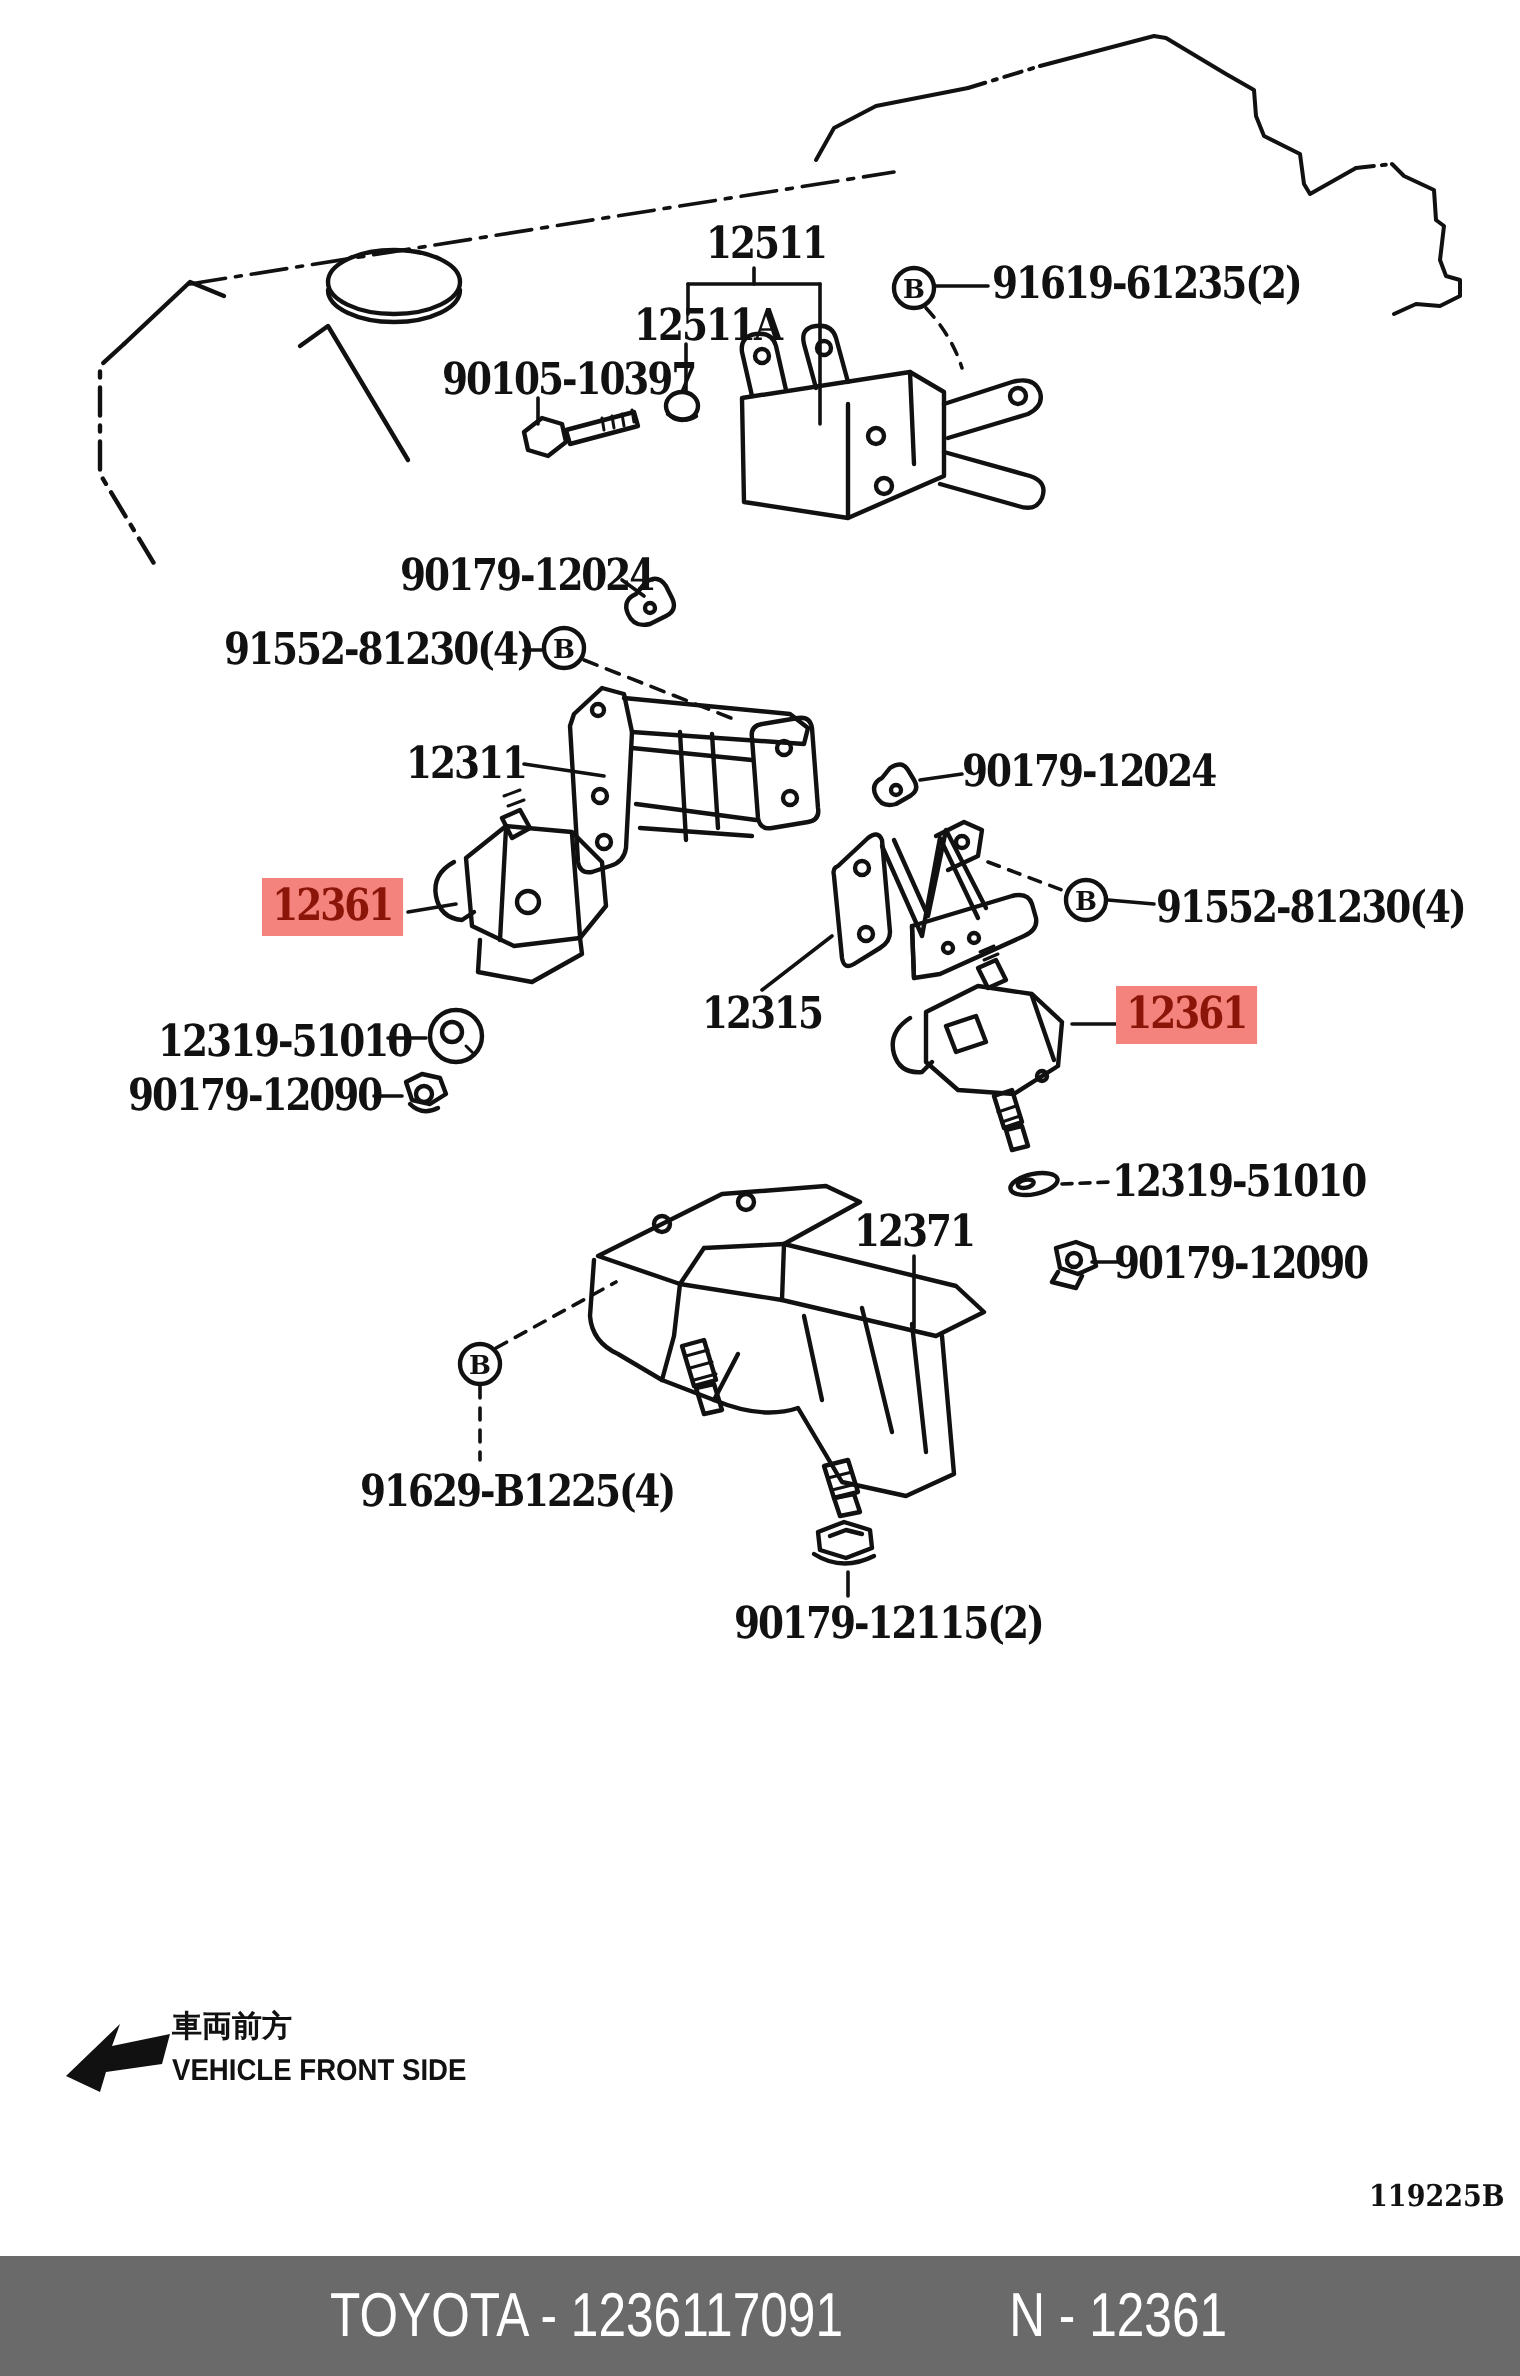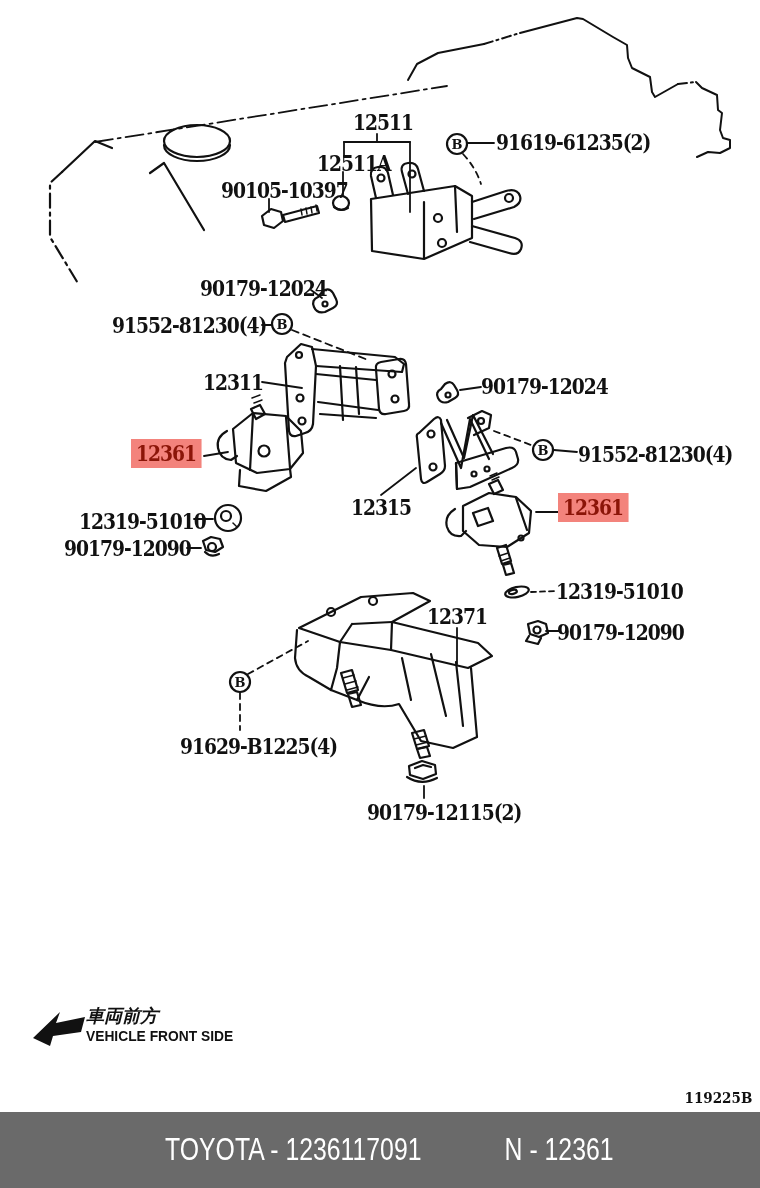--- a/index.html
+++ b/index.html
@@ -36,39 +36,38 @@
     font-weight:bold;
     font-size:15px;
     color:var(--line);
     transform:scaleX(0.9);
     transform-origin:right top;
   }
   .front-jp{
     position:absolute;
     font-family:"DejaVu Sans",sans-serif;
     font-weight:bold;
-    font-size:18px;
+    font-size:15px;
     color:var(--line);
     white-space:nowrap;
-    font-style:italic;
   }
   .front-en{
     position:absolute;
     font-family:"Liberation Sans",sans-serif;
     font-weight:bold;
     font-size:15px;
     color:var(--line);
     white-space:nowrap;
     transform:scaleX(0.92);
     transform-origin:left top;
   }
   .footer-bar{
     position:absolute;
     left:0;right:0;bottom:0;
-    height:76px;
+    height:60px;
     background:var(--footer-bg);
     display:flex;
     align-items:center;
     justify-content:center;
     gap:38px;
   }
   .footer-bar span{
     color:var(--footer-text);
     font-family:"Liberation Sans",sans-serif;
     font-size:31px;

